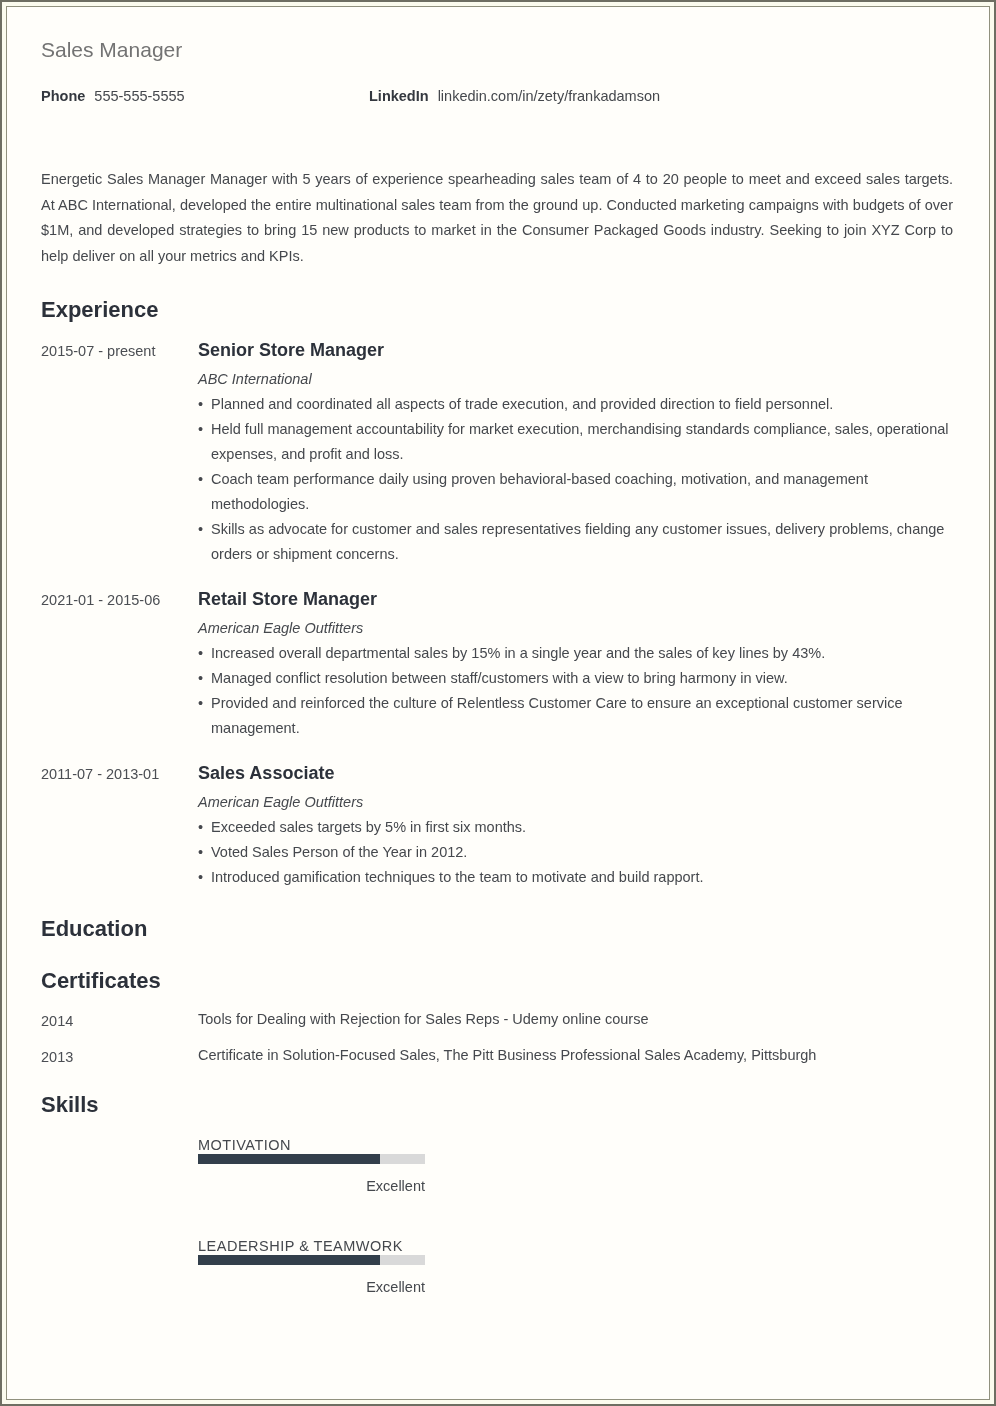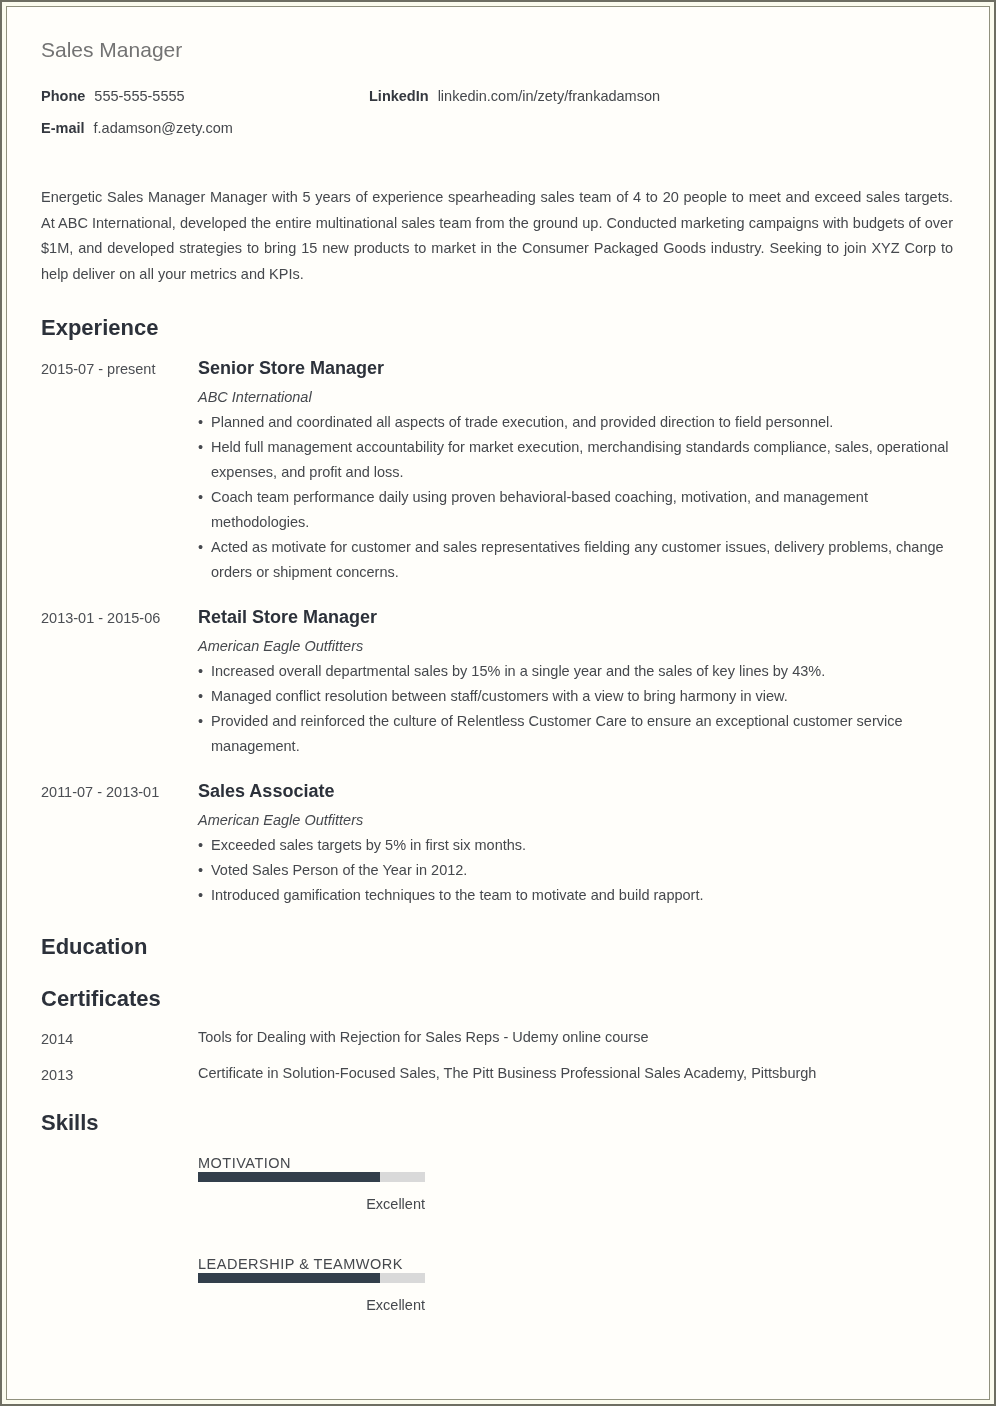--- a/index.html
+++ b/index.html
@@ -117,46 +117,43 @@
 
     <div class="candidate-title">Sales Manager</div>
 
     <div class="contact-grid">
       <div class="contact-cell">
         <span class="lbl">Phone</span><span>555-555-5555</span>
       </div>
       <div class="contact-cell">
         <span class="lbl">LinkedIn</span><span>linkedin.com/in/zety/frankadamson</span>
       </div>
-      <div class="contact-cell">
-        <span class="lbl">E-mail</span><span>f.adamson@zety.com</span>
-      </div>
       <div></div>
     </div>
 
     <div class="summary-text">Energetic Sales Manager Manager with 5 years of experience spearheading sales team of 4 to 20 people to meet and exceed sales targets. At ABC International, developed the entire multinational sales team from the ground up. Conducted marketing campaigns with budgets of over $1M, and developed strategies to bring 15 new products to market in the Consumer Packaged Goods industry. Seeking to join XYZ Corp to help deliver on all your metrics and KPIs.</div>
 
     <div class="section-heading mt-exp">Experience</div>
 
     <div class="row2 entry first">
       <div class="entry-dates">2015-07 - present</div>
       <div>
         <div class="entry-title">Senior Store Manager</div>
         <div class="entry-company">ABC International</div>
         <ul class="bullets">
           <li>Planned and coordinated all aspects of trade execution, and provided direction to field personnel.</li>
           <li>Held full management accountability for market execution, merchandising standards compliance, sales, operational expenses, and profit and loss.</li>
           <li>Coach team performance daily using proven behavioral-based coaching, motivation, and management methodologies.</li>
-          <li>Acted as motivate for customer and sales representatives fielding any customer issues, delivery problems, change orders or shipment concerns.</li>
+          <li>Skills as advocate for customer and sales representatives fielding any customer issues, delivery problems, change orders or shipment concerns.</li>
         </ul>
       </div>
     </div>
 
     <div class="row2 entry">
-      <div class="entry-dates">2013-01 - 2015-06</div>
+      <div class="entry-dates">2021-01 - 2015-06</div>
       <div>
         <div class="entry-title">Retail Store Manager</div>
         <div class="entry-company">American Eagle Outfitters</div>
         <ul class="bullets">
           <li>Increased overall departmental sales by 15% in a single year and the sales of key lines by 43%.</li>
           <li>Managed conflict resolution between staff/customers with a view to bring harmony in view.</li>
           <li>Provided and reinforced the culture of Relentless Customer Care to ensure an exceptional customer service management.</li>
         </ul>
       </div>
     </div>

